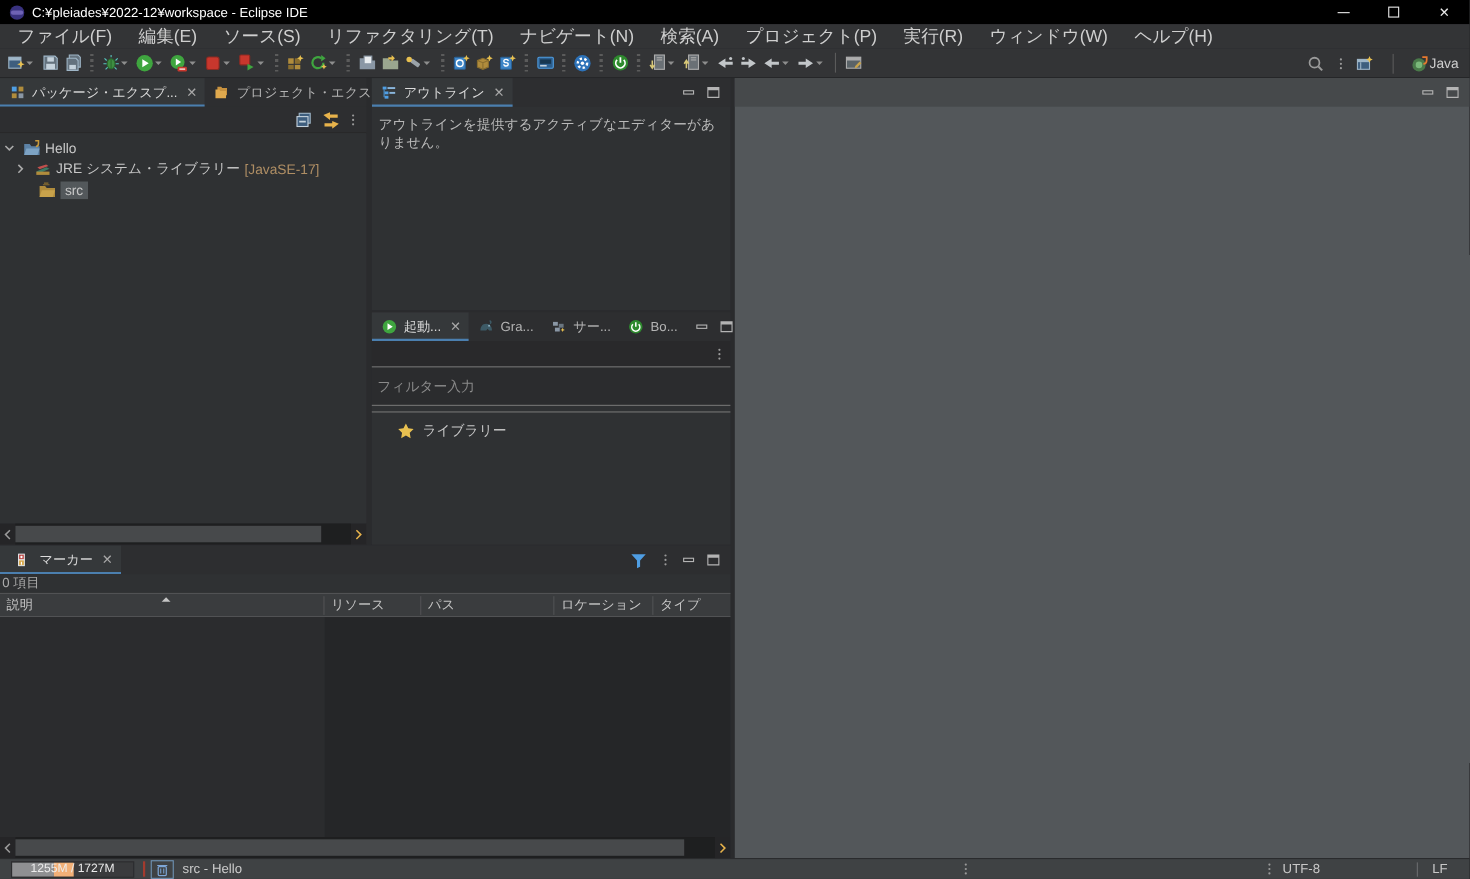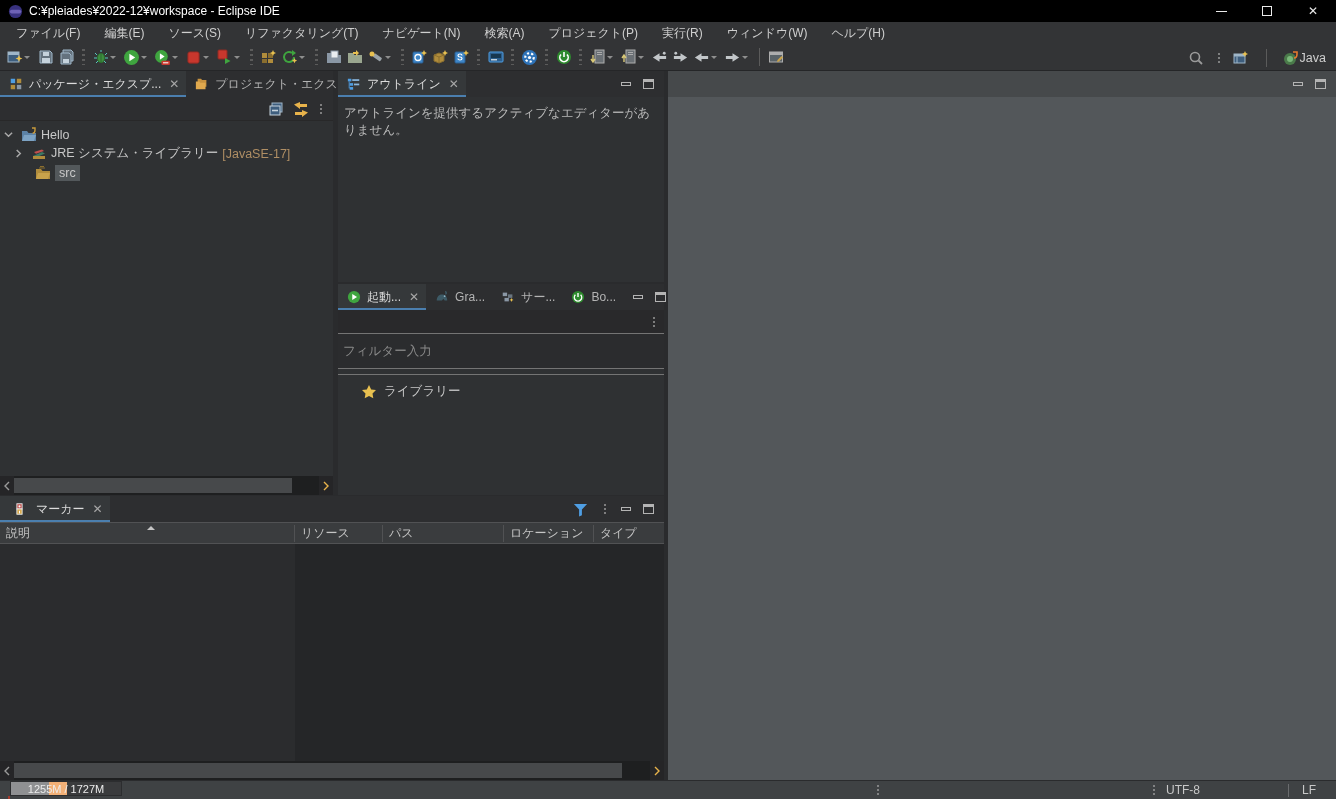--- a/index.html
+++ b/index.html
@@ -14,21 +14,21 @@
   .titlebar { height:22px; background:#000; display:flex; align-items:center; color:#FFF; }
   .titlebar .logo { margin:0 6px 0 8px; display:flex; }
   .titlebar .title { font-size:12px; }
   .titlebar .controls { margin-left:auto; display:flex; height:100%; }
   .titlebar .wbtn { width:46px; display:flex; align-items:center; justify-content:center; color:#EAEAEA; font-size:12px; }
   .glyph-min { width:11px; height:1px; background:#EAEAEA; }
   .glyph-max { width:10px; height:10px; border:1px solid #EAEAEA; }
   .glyph-close { font-size:13px; line-height:1; }
   
   .menubar { height:22px; background:#333436; display:flex; align-items:center; padding-left:4px; }
-  .menu-item { padding:0 12px; color:#CFCFCF; font-size:12px; }
+  .menu-item { padding:0 12px; color:#CFCFCF; font-size:16px; }
   
   .toolbar { height:27px; background:#333436; display:flex; align-items:center; padding:0 4px; border-bottom:1px solid #252628; position:relative; }
   .tbtn { display:flex; align-items:center; justify-content:center; height:22px; padding:0 2px; }
   .ico { display:inline-flex; width:17px; height:17px; align-items:center; justify-content:center; }
   .dd { width:0; height:0; border-left:3px solid transparent; border-right:3px solid transparent; border-top:3px solid #8E8E8E; margin:0 3px 0 1px; }
   .tsep { width:3px; height:16px; margin:0 5px; background:repeating-linear-gradient(to bottom,#5B5B5B 0 2px,transparent 2px 5px); }
   .tline { width:1px; height:18px; background:#5B5B5B; margin:0 6px; }
   .toolbar-right { position:absolute; right:8px; top:0; height:27px; display:flex; align-items:center; gap:8px; }
   .persp-label { color:#CFCFCF; font-size:12.5px; }
   .kebab { display:inline-flex; flex-direction:column; gap:2px; padding:0 3px; }
@@ -74,21 +74,21 @@
   .mk-info { height:17px; color:#ABABAB; font-size:12px; padding-left:2px; display:flex; align-items:center; flex:none; background:#2F3133; }
   .mk-header { height:22px; display:flex; flex:none; background:#3A3C3E; border-top:1px solid #515254; border-bottom:1px solid #515254;align-items:center; }
   .mk-col { display:flex; align-items:center; padding:0 6px; color:#C5C5C5; font-size:12px; border-right:1px solid #515254; position:relative; }
   .sort-up { position:absolute; left:50%; top:1px; width:0; height:0; border-left:4px solid transparent; border-right:4px solid transparent; border-bottom:4px solid #C5C5C5; }
   .mk-body { flex:1; display:flex; }
   .mk-body .c-desc { width:295px; background:#2B2C2E; }
   .mk-body .c-rest { flex:1; background:#252628; }
   
   .ed-header { height:26px; background:#46494B; display:flex; align-items:center; justify-content:flex-end; gap:12px; padding:0 10px; }
   
-  .statusbar { height:19px; background:#3F4244; display:flex; position:relative; color:#C8C8C8; border-top:1px solid #2A2B2D;flex-direction:column; }
+  .statusbar { height:19px; background:#3F4244; display:flex; align-items:center; position:relative; color:#C8C8C8; border-top:1px solid #2A2B2D; }
   .heap { position:relative; width:112px; height:15px; margin-left:10px; background:#3A3B3D; border:1px solid #2C2D2F; overflow:hidden; flex:none; }
   .heap .used { position:absolute; left:0; top:0; bottom:0; width:38px; background:#8F9092; }
   .heap .mark { position:absolute; left:38px; top:0; bottom:0; width:18px; background:#F2B077; }
   .heap .txt { position:absolute; left:0; right:0; top:0; bottom:0; display:flex; align-items:center; justify-content:center; color:#ECECEC; font-size:11px; }
   .red-sep { width:2px; height:14px; background:#A33B2E; margin:0 5px 0 8px; flex:none; }
   .gc-btn { width:21px; height:17px; border:1px solid #6F93B5; display:flex; align-items:center; justify-content:center; background:#3F4244; flex:none; }
   .sb-sel { margin-left:8px; font-size:12px; color:#CCCCCC; }
   .sb-abs { position:absolute; top:0; bottom:0; display:flex; align-items:center; }
   .sb-div { width:1px; height:13px; background:#6A6C6E; }
 </style>
@@ -646,20 +646,21 @@
           </span>
         <span class="kebab">
             <i></i>
             <i></i>
             <i></i>
           </span>
         <span class="pbtn-min"></span>
         <span class="pbtn-max"></span>
       </span>
     </div>
+    <div class="mk-info">0 項目</div>
     <div class="mk-header">
       <span class="mk-col" style="width:295px">
           <span>説明</span>
           <span class="sort-up"></span>
         </span>
       <span class="mk-col" style="width:88px">
           <span>リソース</span>
         </span>
       <span class="mk-col" style="width:121px">
           <span>パス</span>

